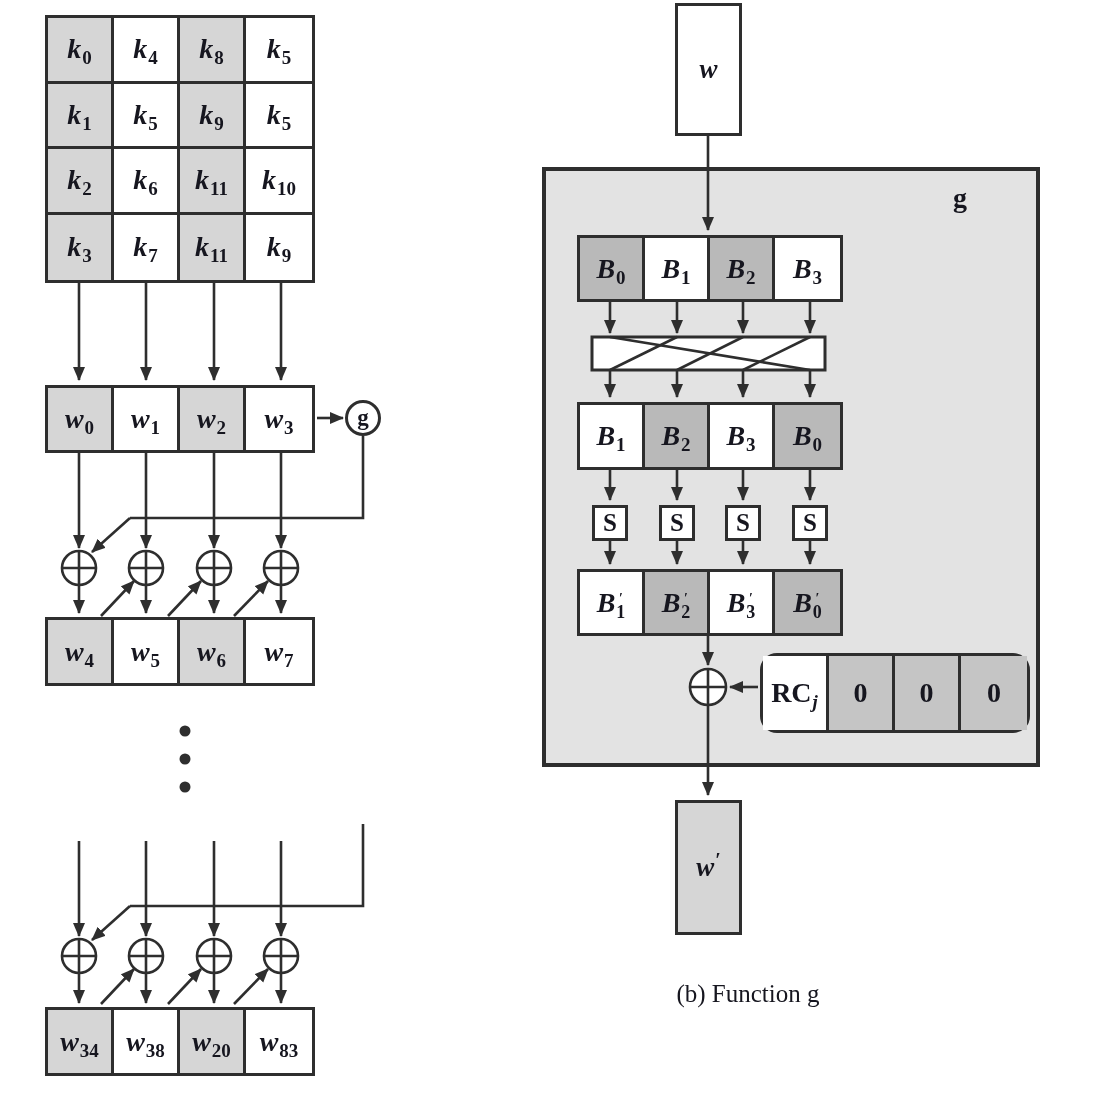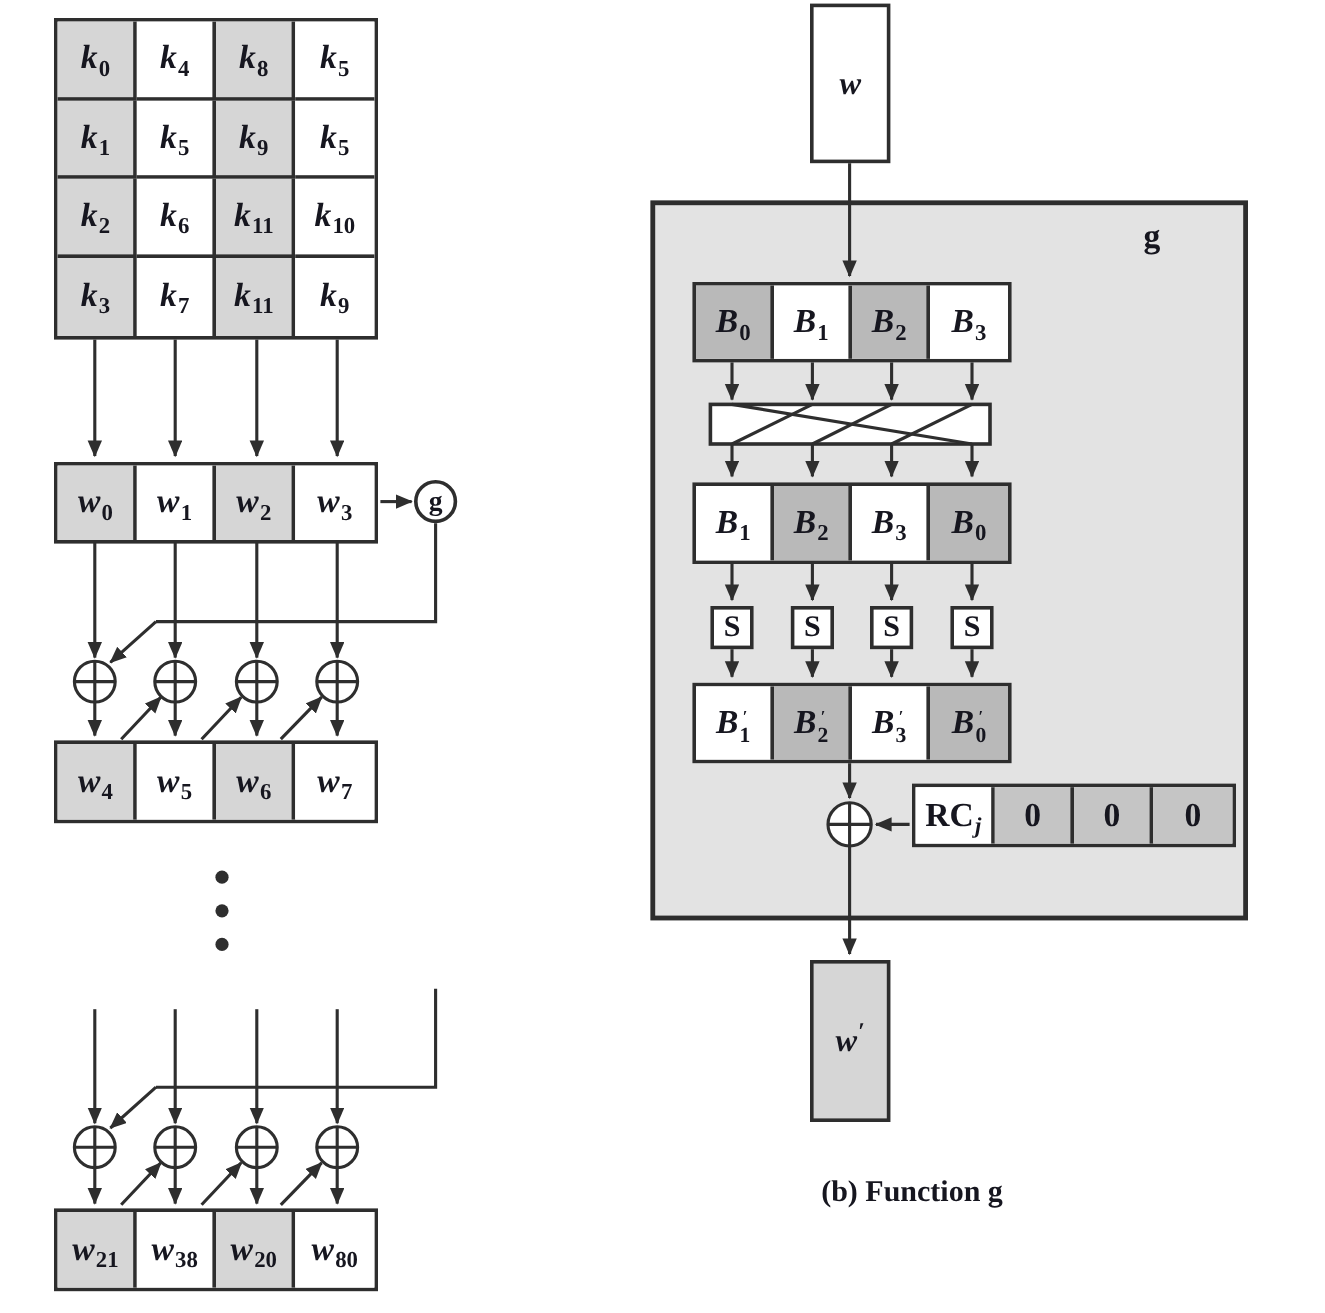--- a/index.html
+++ b/index.html
@@ -37,22 +37,22 @@
         font-weight:bold;font-size:28px;}
   .vbox{position:absolute;box-sizing:border-box;border:3px solid var(--cell-border);
         display:flex;align-items:center;justify-content:center;
         font-weight:bold;font-style:italic;font-size:27px;background:#fff;}
   .sbox{position:absolute;width:36px;height:36px;box-sizing:border-box;background:#fff;
         border:3px solid var(--cell-border);display:flex;align-items:center;justify-content:center;
         font-weight:bold;font-size:25px;}
   .gcirc{position:absolute;left:345px;top:400px;width:36px;height:36px;box-sizing:border-box;
         border:3px solid var(--cell-border);border-radius:50%;background:#fff;
         display:flex;align-items:center;justify-content:center;font-weight:bold;font-size:23px;}
-  .caption{position:absolute;left:600px;top:980px;width:320px;text-align:center;
-        font-weight:bold;font-size:25px;}
+  .caption{position:absolute;left:588px;top:980px;width:320px;text-align:center;
+        font-weight:normal;font-size:25px;}
   svg.overlay{position:absolute;left:0;top:0;pointer-events:none;}
   .ln{stroke:var(--line);stroke-width:2.6;fill:none;}
   .arr{marker-end:url(#ah);}
   .xr{fill:#fff;stroke:var(--line);stroke-width:2.6;}
   .permrect{fill:#fff;stroke:var(--line);stroke-width:3;}
   .dot{fill:var(--line);}
   #ah path{fill:var(--line);}
 </style>
 </head>
 <body>
@@ -163,33 +163,33 @@
       </div>
     <div class="cell">
         <span class="b">w</span>
         <span class="s">7</span>
       </div>
   </div>
 
   <div class="row4" style="left:45px;top:1007px;width:270px;height:69px;">
     <div class="cell shL">
         <span class="b">w</span>
-        <span class="s">21</span>
+        <span class="s">34</span>
       </div>
     <div class="cell">
         <span class="b">w</span>
         <span class="s">38</span>
       </div>
     <div class="cell shL">
         <span class="b">w</span>
         <span class="s">20</span>
       </div>
     <div class="cell">
         <span class="b">w</span>
-        <span class="s">80</span>
+        <span class="s">83</span>
       </div>
   </div>
 
   <div class="vbox" style="left:675px;top:3px;width:67px;height:133px;">
     <span class="b">w</span>
   </div>
 
   <div class="row4" style="left:577px;top:235px;width:266px;height:67px;">
     <div class="cell shD">
         <span class="b">B</span>
@@ -265,21 +265,21 @@
       </div>
     <div class="cell shD">
         <span class="b">B</span>
         <span class="ps">
           <span class="pp">′</span>
           <span class="sd">0</span>
         </span>
       </div>
   </div>
 
-  <div class="row4" style="left:760px;top:653px;width:270px;height:53px;">
+  <div class="row4" style="left:760px;top:653px;width:270px;height:80px;border-radius:17px;">
     <div class="cell up">
         <span class="b">RC</span>
         <span class="s it">j</span>
       </div>
     <div class="cell up shZ">
         <span class="b">0</span>
       </div>
     <div class="cell up shZ">
         <span class="b">0</span>
       </div>

